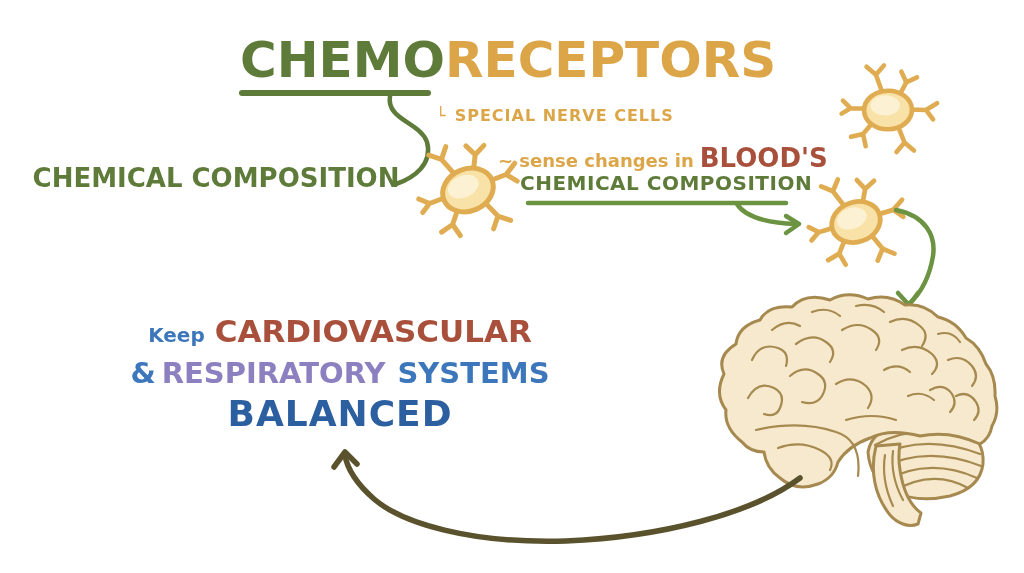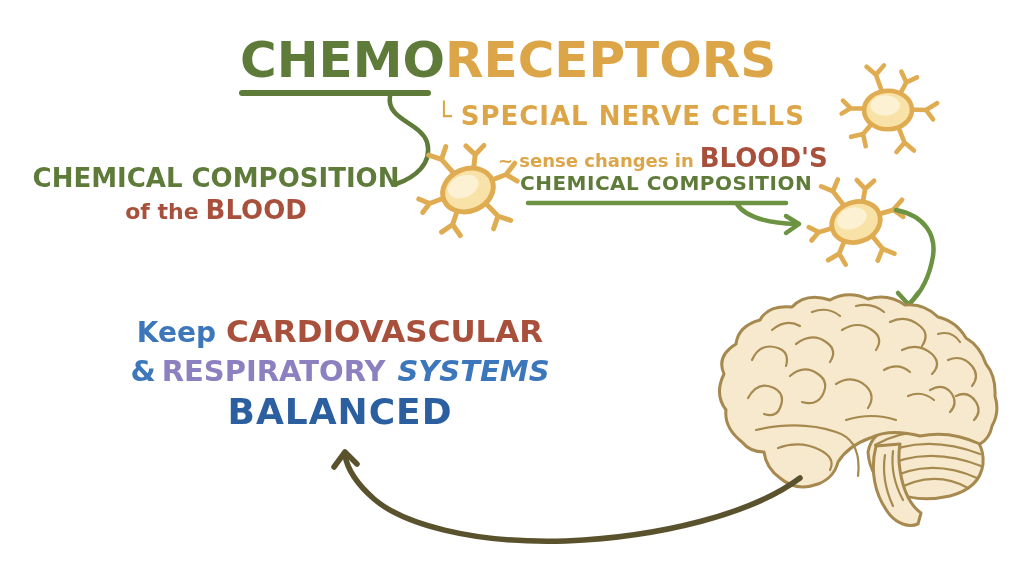--- a/index.html
+++ b/index.html
@@ -12,44 +12,44 @@
   .abs { position:absolute; white-space:nowrap; }
 
   
   .title { left:240px; top:32px; font-size:50px; line-height:56px; }
   .title .chemo { color:var(--text-green); }
   .title .receptors { color:var(--text-gold); }
   .chemo-underline { left:239px; top:90px; width:192px; height:6px;
     background:var(--text-green); border-radius:3px; }
 
   
-  .def-line1 { left:436px; top:101px; font-size:26px; line-height:30px;
+  .def-line1 { left:436px; top:101px; font-size:16px; line-height:30px;
     color:var(--text-gold); letter-spacing:1px; }
   .def-line1 .bracket { margin-right:8px; }
   .def-line2 { left:498px; top:145px; font-size:18px; line-height:26px;
     color:var(--text-gold); }
   .def-line2 .bloods { font-size:26px; color:var(--text-maroon); margin-left:6px; }
   .def-line3 { left:520px; top:169px; font-size:20px; line-height:28px;
     color:var(--text-green); letter-spacing:0.5px; }
 
   
   .left-label { left:31px; top:162px; width:370px; text-align:center; white-space:nowrap; }
   .left-label .line1 { font-size:26px; line-height:32px; color:var(--text-green); }
   .left-label .line2 { font-size:22px; line-height:32px; color:var(--text-maroon); }
   .left-label .blood { font-size:26px; margin-left:7px; }
 
   
   .outcome { left:105px; top:312px; width:470px; text-align:center; }
   .outcome .row1 { font-size:31px; line-height:38px; }
-  .outcome .keep  { color:var(--text-blue); font-size:28px; margin-right:10px; }
+  .outcome .keep  { color:var(--text-blue); font-size:20px; margin-right:10px; }
   .outcome .cardio { color:var(--text-maroon);text-align:right; }
   .outcome .row2 { font-size:29px; line-height:38px; }
   .outcome .amp { color:var(--text-blue); margin-right:6px; }
   .outcome .resp { color:var(--text-purple); margin-right:12px; }
-  .outcome .systems { color:var(--text-blue);font-style:italic; }
+  .outcome .systems { color:var(--text-blue); }
   .outcome .row3 { font-size:36px; line-height:44px; letter-spacing:1px;
     color:var(--text-darkblue); }
 
   
   .art { position:absolute; left:0; top:0; width:1024px; height:573px; }
   .no-fill { fill:none; stroke-linecap:round; stroke-linejoin:round; }
   .stroke-text-green { stroke:var(--text-green); }
   .stroke-green { stroke:var(--arrow-green); }
   .stroke-dark { stroke:var(--arrow-dark); }
   .w4 { stroke-width:4.5px; }
@@ -159,23 +159,20 @@
   <div class="abs def-line1">
     <span class="bracket">└</span><span>SPECIAL NERVE CELLS</span>
   </div>
   <div class="abs def-line2">
     <span>~ sense changes in</span><span class="bloods">BLOOD'S</span>
   </div>
   <div class="abs def-line3">CHEMICAL COMPOSITION</div>
 
   <div class="abs left-label">
     <div class="line1">CHEMICAL COMPOSITION</div>
-    <div class="line2">
-      <span>of the</span><span class="blood">BLOOD</span>
-    </div>
   </div>
 
   <div class="abs outcome">
     <div class="row1">
       <span class="keep">Keep</span><span class="cardio">CARDIOVASCULAR</span>
     </div>
     <div class="row2">
       <span class="amp">&amp;</span><span class="resp">RESPIRATORY</span><span class="systems">SYSTEMS</span>
     </div>
     <div class="row3">BALANCED</div>

